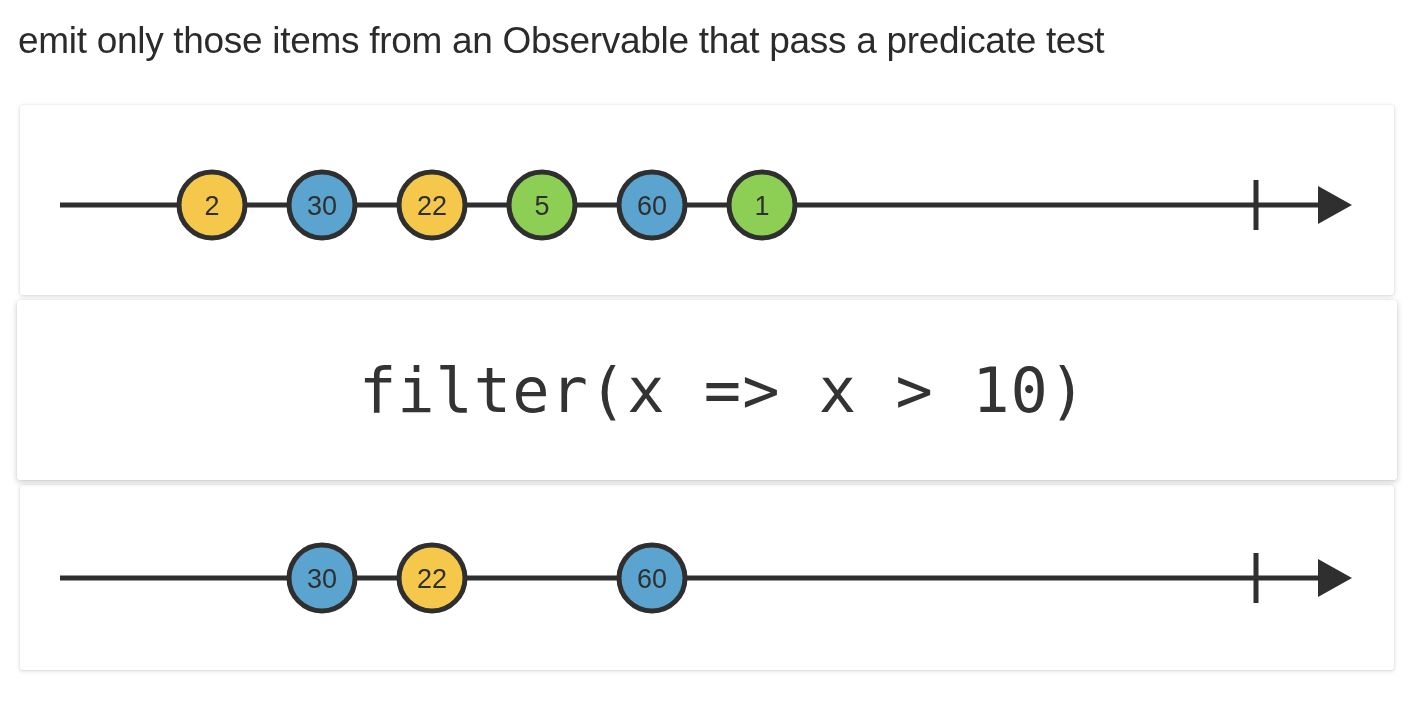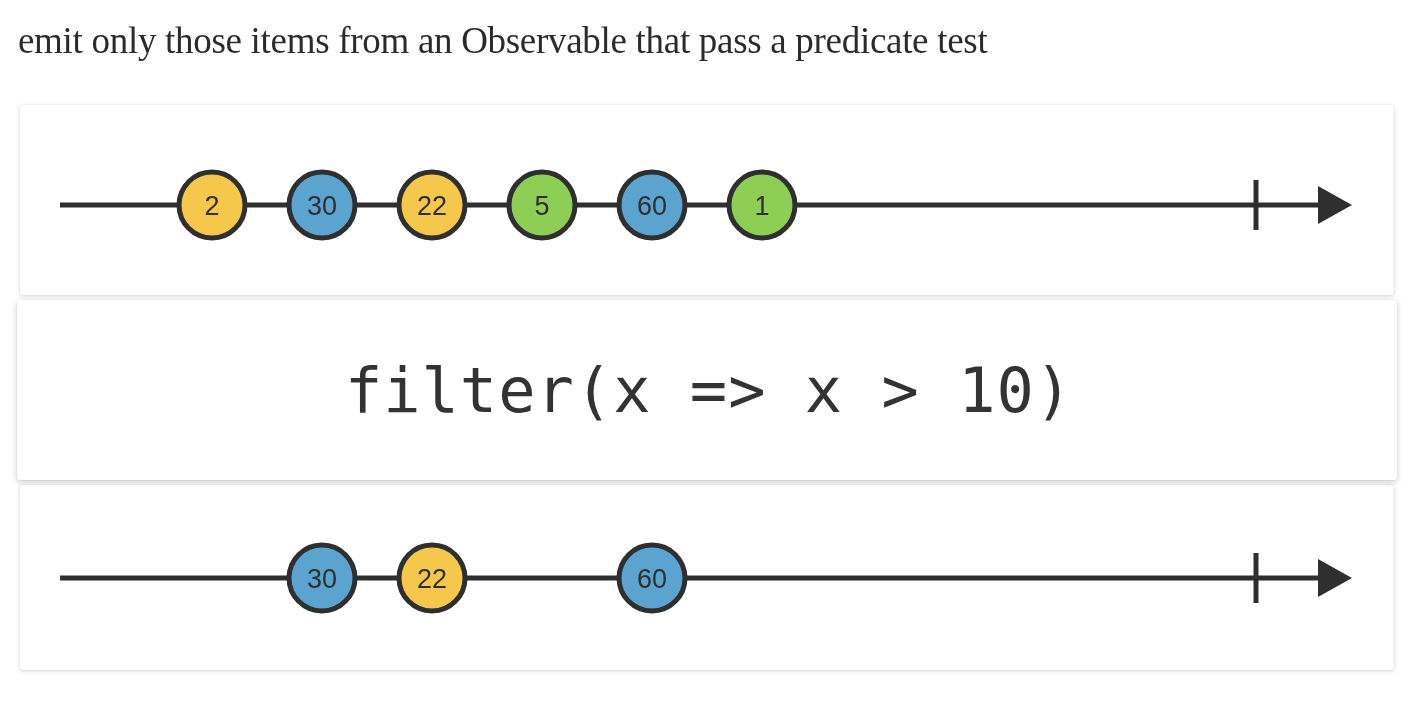--- a/index.html
+++ b/index.html
@@ -21,21 +21,20 @@
     position: absolute;
     left: 18px;
     top: 18px;
     width: 1380px;
     font-size: 37px;
     line-height: 46px;
     color: #2b2b2b;
     font-weight: 400;
     letter-spacing: -0.3px;
     white-space: nowrap;
-    font-family: Liberation Serif, serif;
   }
 
   
   .panel {
     position: absolute;
     background: #ffffff;
     border-radius: 3px;
   }
   .panel-source {
     left: 20px;
@@ -56,21 +55,21 @@
     left: 20px;
     top: 485px;
     width: 1374px;
     height: 185px;
     box-shadow: 0 1px 4px rgba(0,0,0,0.16), 0 0 0 0.5px rgba(0,0,0,0.04);
   }
 
   
   .operator-expression {
     position: absolute;
-    left: 2px;
+    left: 16px;
     top: 0;
     width: 100%;
     height: 100%;
     display: flex;
     align-items: center;
     justify-content: center;
     font-family: "DejaVu Sans Mono", "Liberation Mono", monospace;
     font-size: 62px;
     color: #333333;
     letter-spacing: 1px;

